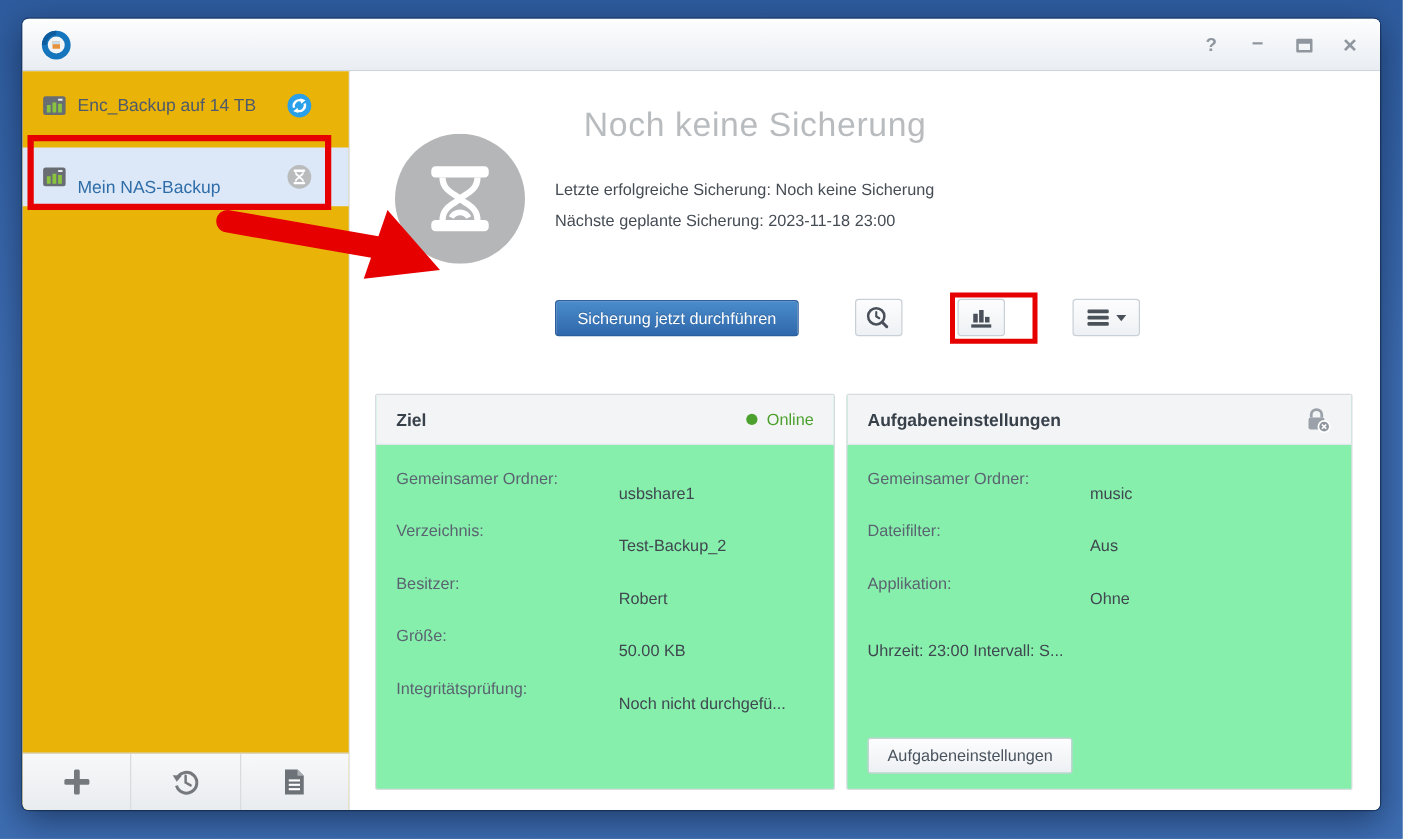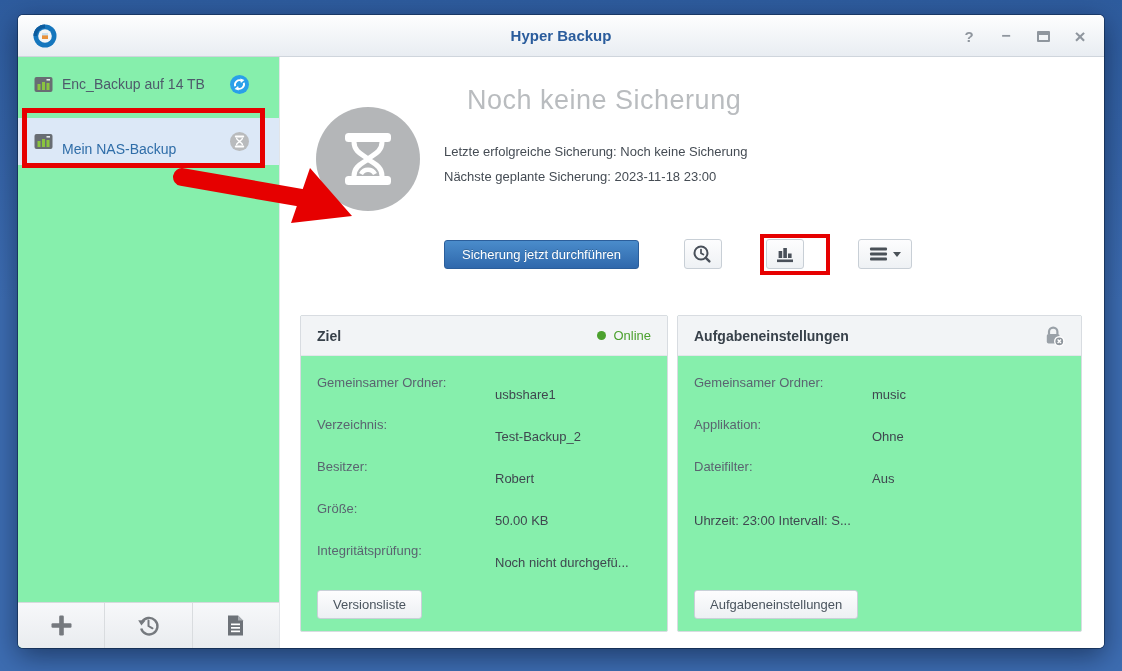--- a/index.html
+++ b/index.html
@@ -21,21 +21,21 @@
     border-bottom:1px solid #cfd5dc;display:flex;align-items:center;position:relative;}
   .appicon{position:absolute;left:14px;top:8px;width:26px;height:26px;}
   .wtitle{flex:1;text-align:center;font-size:15px;font-weight:bold;color:#2a5c9c;}
   .wcontrols{position:absolute;right:16px;top:0;height:42px;display:flex;align-items:center;gap:21px;color:#8f969e;}
   .wc{width:16px;height:16px;display:flex;align-items:center;justify-content:center;
       font-size:16px;font-weight:bold;cursor:pointer;line-height:1;}
   .wc.help{font-size:15px;}
   .maxbox{width:13px;height:11px;border:2px solid #8f969e;border-top-width:4px;border-radius:1px;}
   
   .wbody{flex:1;display:flex;min-height:0;position:relative;}
-  .sidebar{width:262px;flex:0 0 262px;border-right:1px solid #e2e5e9;background:#86efac;position:relative;padding-left:48px;}
+  .sidebar{width:262px;flex:0 0 262px;border-right:1px solid #e2e5e9;background:#eab308;position:relative;padding-left:48px;}
   .task{display:flex;align-items:center;gap:9px;padding:8px 10px 8px 16px;cursor:pointer;}
   .task .tlabel{flex:1;font-size:14px;line-height:1.35;color:#4e5a6b;max-width:158px;}
   .task.selected{background:#dce8f7;}
   .task.selected .tlabel{color:#2f6da8;margin-top:16px;}
   .task-1{position:absolute;left:0;top:9px;width:100%;}
   .task-2{position:absolute;left:0;top:61px;width:100%;height:47px;}
   .sfooter{position:absolute;left:0;bottom:0;width:100%;height:46px;
     background:linear-gradient(#f7f8fa,#e9ecef);border-top:1px solid #d6d9dd;display:flex;}
   .fcell{flex:1;display:flex;align-items:center;justify-content:center;border-right:1px solid #d9dcdf;cursor:pointer;}
   .fcell:last-child{border-right:none;}
@@ -84,21 +84,20 @@
   <div class="titlebar">
     <div class="appicon">
       <svg width="26" height="26" viewBox="0 0 26 26">
         <circle cx="13" cy="13" r="11.5" fill="#1576bd"></circle>
         <path d="M13 1.5 A11.5 11.5 0 0 0 1.5 13 L5 13 A8 8 0 0 1 13 5 Z" fill="#0d5c9e"></path>
         <circle cx="13" cy="13" r="6.8" fill="#f2f5f8"></circle>
         <rect x="10" y="10" width="6" height="6" fill="#e8923c"></rect>
         <rect x="10" y="10" width="6" height="2.4" fill="#c8dff0"></rect>
       </svg>
     </div>
-    <div class="wtitle">Hyper Backup</div>
     <div class="wcontrols">
       <div class="wc help">?</div>
       <div class="wc">−</div>
       <div class="wc">
           <span class="maxbox"></span>
         </div>
       <div class="wc" style="font-size:19px;">×</div>
     </div>
   </div>
 
@@ -236,45 +235,44 @@
           </div>
           <div class="prow">
             <span class="plabel">Größe:</span>
             <span class="pvalue">50.00 KB</span>
           </div>
           <div class="prow">
             <span class="plabel">Integritätsprüfung:</span>
             <span class="pvalue">Noch nicht durchgefü...</span>
           </div>
         </div>
-        <div class="pbtn">Versionsliste</div>
       </div>
 
       <div class="panel settings">
         <div class="phead">
           <span class="ptitle">Aufgabeneinstellungen</span>
           <svg width="23" height="23" viewBox="0 0 23 23">
             <path d="M7 10 V7.8 A4.2 4.2 0 0 1 15.4 7.8 V10" stroke="#9aa1a8" stroke-width="2.2" fill="none"></path>
             <rect x="4.8" y="10" width="12.8" height="9.5" rx="1.8" fill="#9aa1a8"></rect>
             <circle cx="17.3" cy="17.3" r="4.6" fill="#8f969d" stroke="#fff" stroke-width="1.4"></circle>
             <path d="M15.6 15.6 L19 19 M19 15.6 L15.6 19" stroke="#fff" stroke-width="1.4"></path>
           </svg>
         </div>
         <div class="pbody">
           <div class="prow">
             <span class="plabel">Gemeinsamer Ordner:</span>
             <span class="pvalue">music</span>
           </div>
           <div class="prow">
+            <span class="plabel">Dateifilter:</span>
+            <span class="pvalue">Aus</span>
+          </div>
+          <div class="prow">
             <span class="plabel">Applikation:</span>
             <span class="pvalue">Ohne</span>
-          </div>
-          <div class="prow">
-            <span class="plabel">Dateifilter:</span>
-            <span class="pvalue">Aus</span>
           </div>
           <div class="prow">
             <span class="pvalue">Uhrzeit: 23:00 Intervall: S...</span>
           </div>
         </div>
         <div class="pbtn">Aufgabeneinstellungen</div>
       </div>
 
     </div>
   </div>

